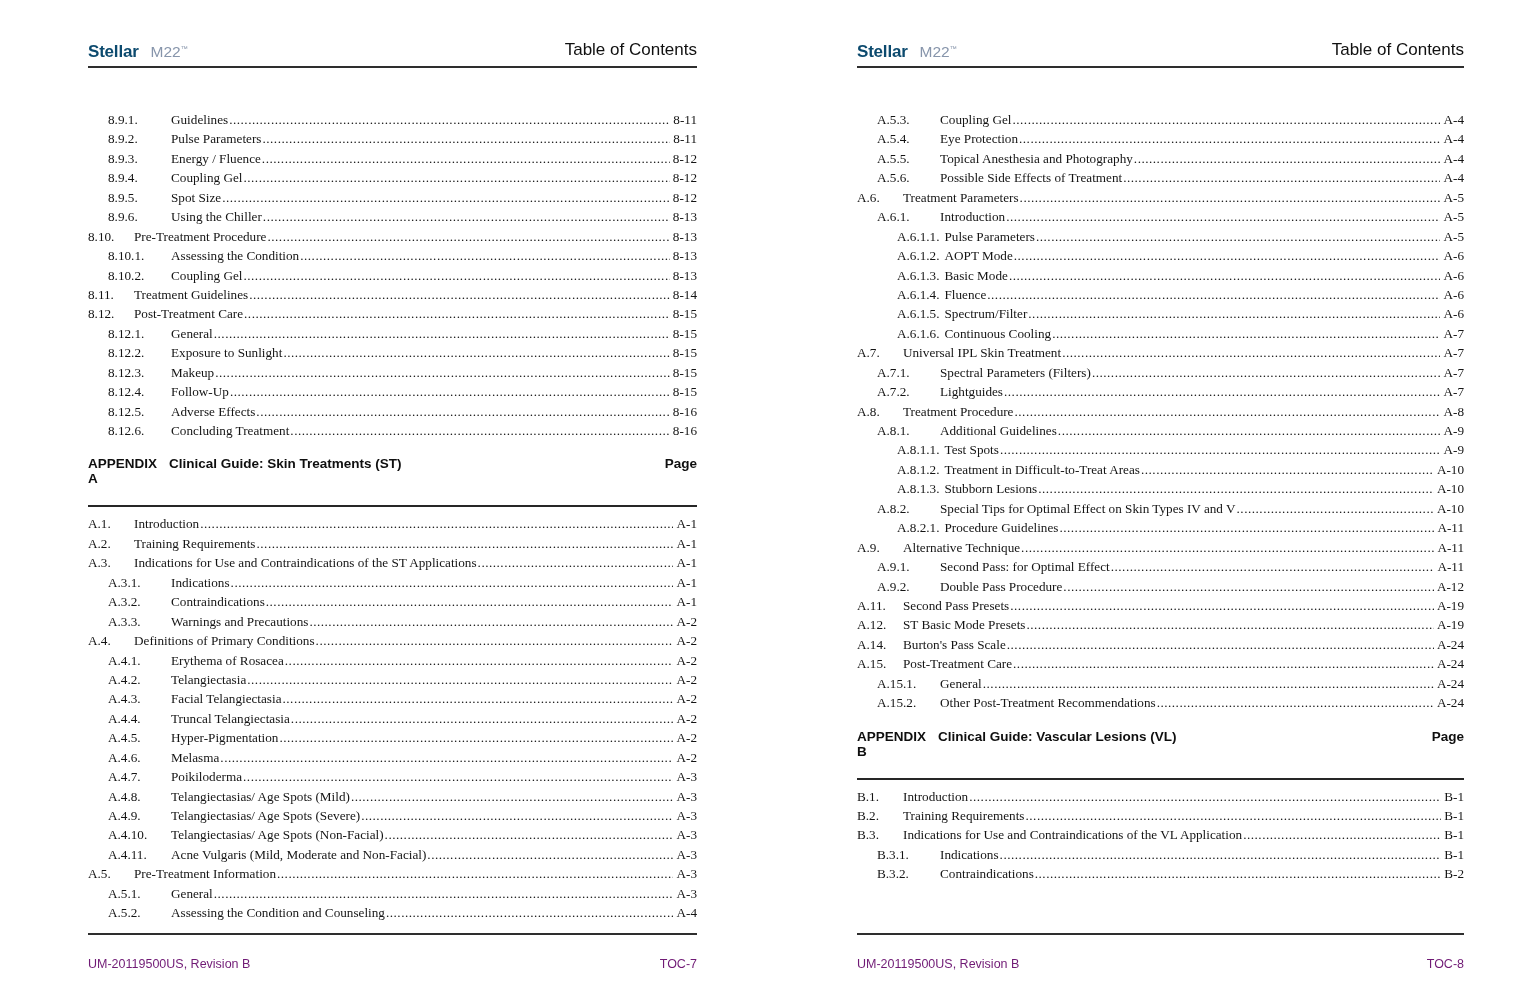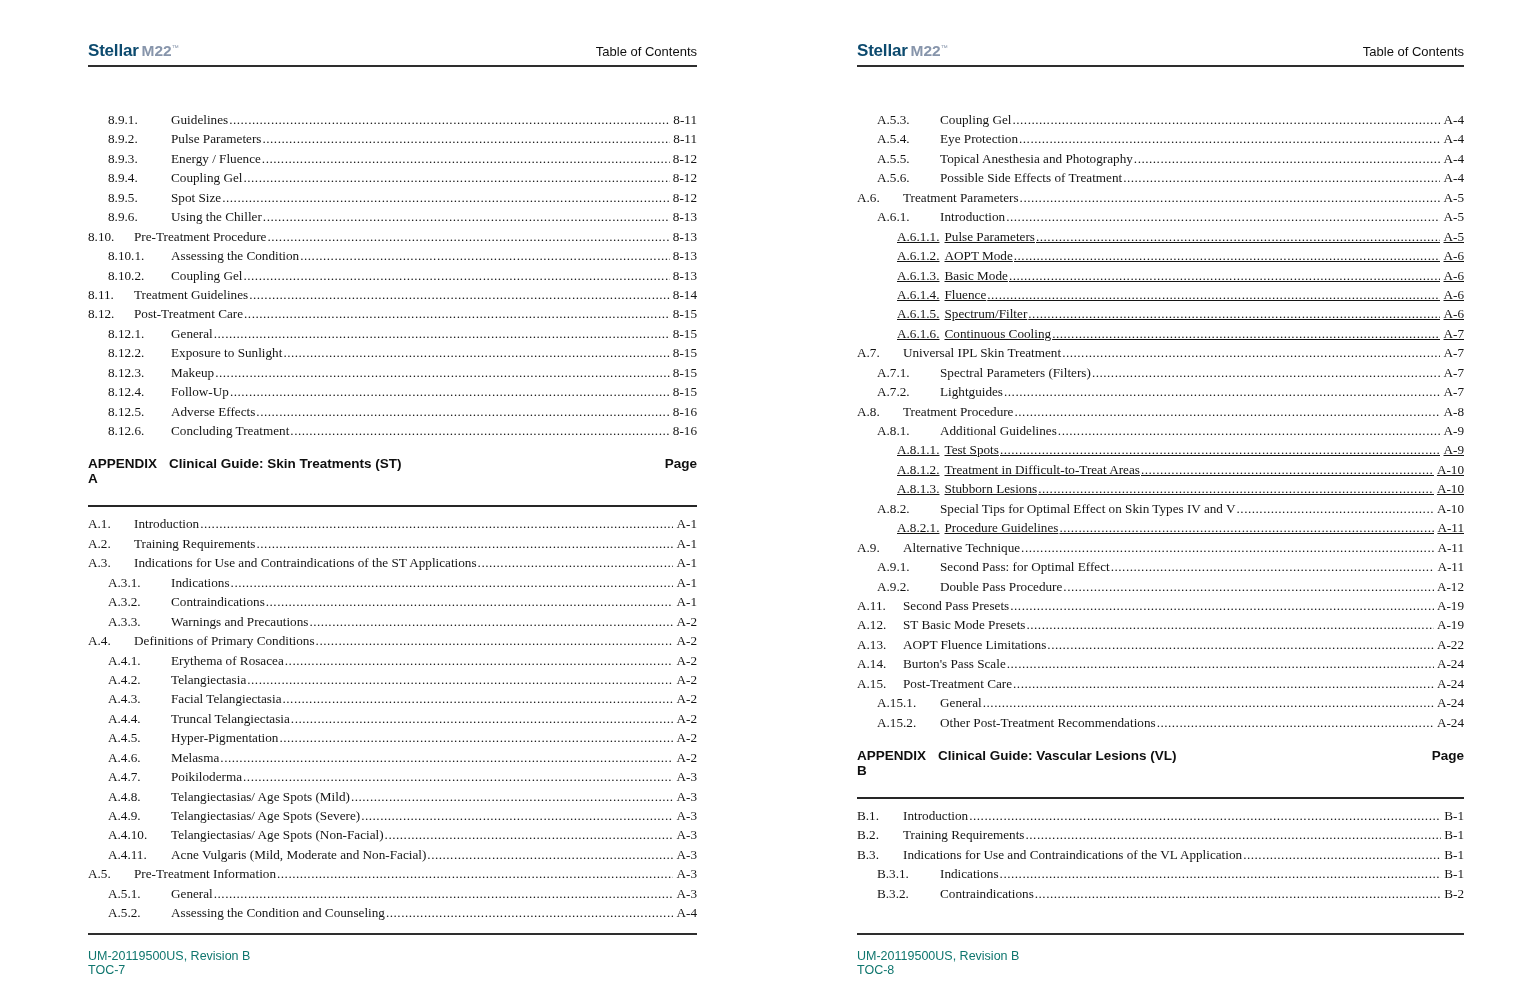--- a/index.html
+++ b/index.html
@@ -17,31 +17,31 @@
 
   
   .hdr {
     position:absolute; left:0; right:0; top:40px;
     display:flex; justify-content:space-between; align-items:flex-end;
     border-bottom:2px solid #2e2e2e; padding-bottom:6px;
     font-family:"Liberation Sans", sans-serif;
   }
   .logo { line-height:16px; }
   .logo .brand { font-weight:700; font-size:17px; color:#0c4a6e; letter-spacing:-0.2px; }
-  .logo .model { font-weight:700; font-size:15.5px; color:#8795ab; margin-left:3px; }
+  .logo .model { font-weight:400; font-size:15.5px; color:#8795ab; margin-left:12px; }
   .logo .tm    { font-weight:400; font-size:7px; color:#8795ab; vertical-align:super; }
-  .hdr-title { font-size:13px; color:#101010; }
+  .hdr-title { font-size:17px; color:#101010; }
 
   
   .toc { position:absolute; left:0; right:0; top:112px; }
   .row { display:flex; align-items:baseline; height:19.45px; font-size:13.2px; white-space:nowrap; }
   .row .num   { flex:none; }
   .row.lvl1 .num { width:46px; }
   .row.lvl2 { padding-left:20px; } .row.lvl2 .num { width:63px; }
-  .row.lvl3 { padding-left:40px;text-decoration:underline; } .row.lvl3 .num { margin-right:5px; }
+  .row.lvl3 { padding-left:40px; } .row.lvl3 .num { margin-right:5px; }
   .row .title { flex:none; }
   .row .leader { flex:1; min-width:8px; overflow:hidden; white-space:nowrap; margin:0 3px 0 1px; }
   .row .leader::after {
     content:"..................................................................................................................................................................................................................................................................";
     letter-spacing:0.5px;
   }
   .row .pg { flex:none; }
 
   
   .heading {
@@ -52,23 +52,23 @@
     margin-top:14px; margin-bottom:9px;
   }
   .heading .lbl { flex:none; width:81px; }
   .heading .ttl { flex:none; }
   .heading .fill { flex:1; }
   .heading .hpg { flex:none; }
 
   
   .ftr {
     position:absolute; left:0; right:0; top:933px;
-    border-top:2px solid #2e2e2e; padding-top:14px;
+    border-top:2px solid #2e2e2e; padding-top:22px;
     display:flex; justify-content:space-between;
-    font-family:"Liberation Sans", sans-serif; font-size:12.5px; color:#0f766e;flex-direction:column;
+    font-family:"Liberation Sans", sans-serif; font-size:12.5px; color:#701a75;
   }
 </style>
 </head>
 <body>
 
 <div id="screen">
 
   <div class="page page-left">
     <div class="content">
       <header class="hdr">
@@ -488,26 +488,20 @@
             <span class="leader"></span>
             <span class="pg">A-19</span>
           </div>
           <div class="row lvl1">
             <span class="num">A.12.</span>
             <span class="title">ST Basic Mode Presets</span>
             <span class="leader"></span>
             <span class="pg">A-19</span>
           </div>
           <div class="row lvl1">
-            <span class="num">A.13.</span>
-            <span class="title">AOPT Fluence Limitations</span>
-            <span class="leader"></span>
-            <span class="pg">A-22</span>
-          </div>
-          <div class="row lvl1">
             <span class="num">A.14.</span>
             <span class="title">Burton's Pass Scale</span>
             <span class="leader"></span>
             <span class="pg">A-24</span>
           </div>
           <div class="row lvl1">
             <span class="num">A.15.</span>
             <span class="title">Post-Treatment Care</span>
             <span class="leader"></span>
             <span class="pg">A-24</span>

